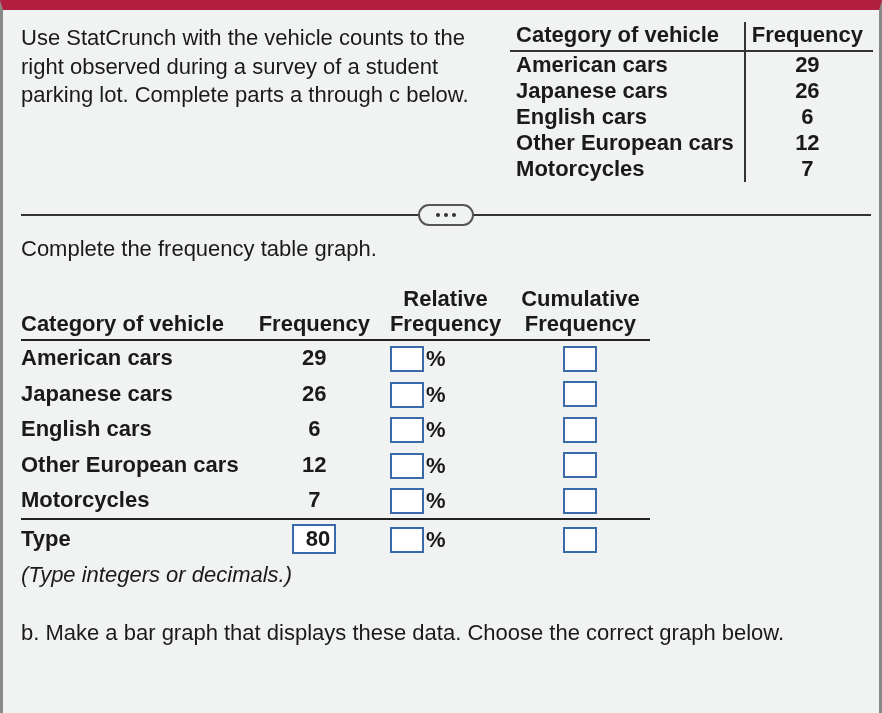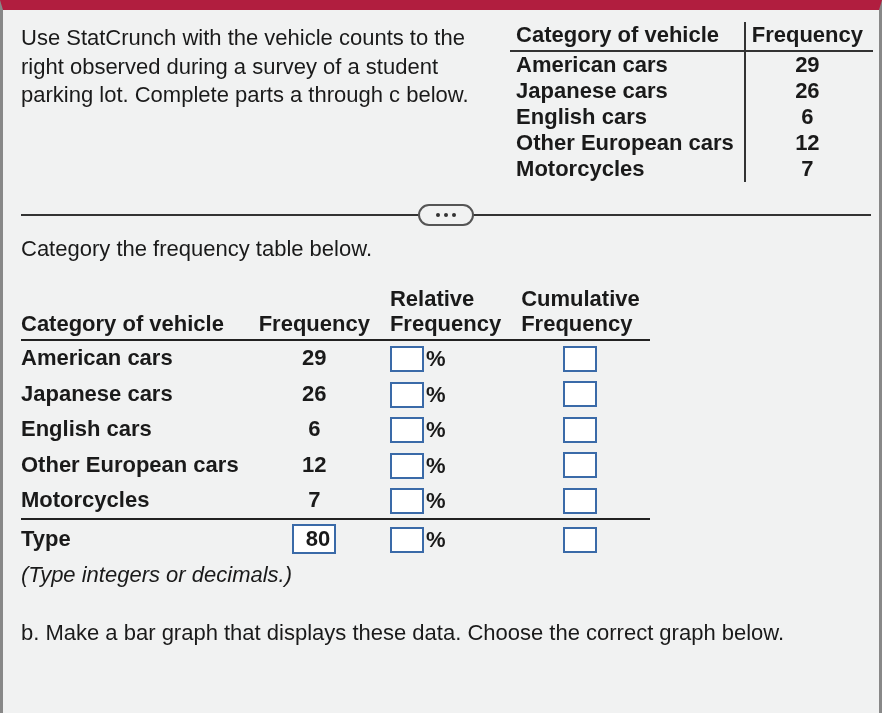--- a/index.html
+++ b/index.html
@@ -90,21 +90,21 @@
   .section-instruction {
     font-size: 22px;
     margin: 10px 0 24px 0;
   }
   .freq-table {
     border-collapse: collapse;
     font-size: 22px;
   }
   .freq-table th {
     font-weight: bold;
-    text-align: left;
+    text-align: center;
     padding: 0 10px 2px 10px;
     border-bottom: 2px solid #222;
     line-height: 1.15;
     vertical-align: bottom;
   }
   .freq-table th.cat-head { text-align: left; padding-left: 0; }
   .freq-table td {
     font-weight: bold;
     padding: 4px 10px;
   }
@@ -186,21 +186,21 @@
 
   <div class="divider-row">
     <hr class="hr-line">
     <div class="ellipsis-btn">
       <span></span>
       <span></span>
       <span></span>
     </div>
   </div>
 
-  <div class="section-instruction">Category the frequency table below.</div>
+  <div class="section-instruction">Complete the frequency table graph.</div>
 
   <table class="freq-table">
     <tbody>
         <tr>
       <th class="cat-head">Category of vehicle</th>
       <th>Frequency</th>
       <th>Relative<br>Frequency</th>
       <th>Cumulative<br>Frequency</th>
     </tr>
 

